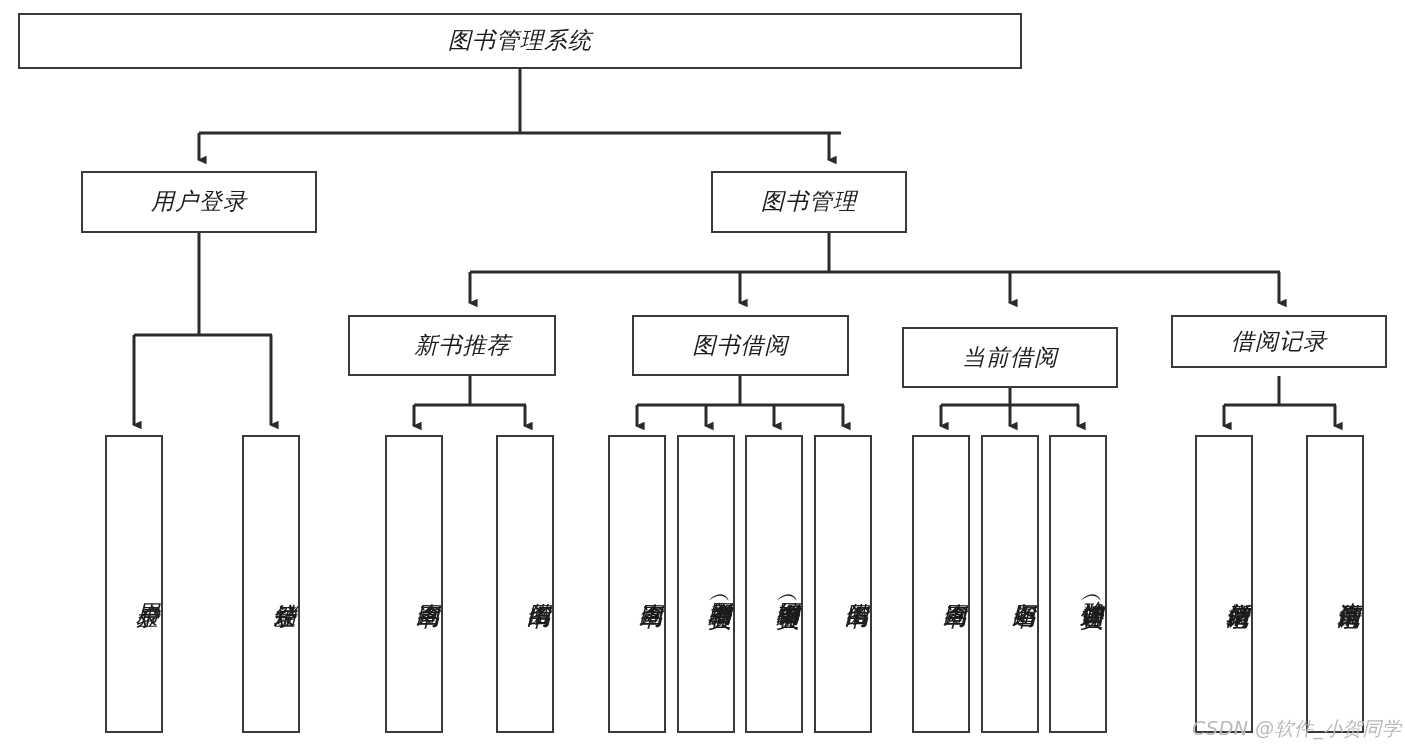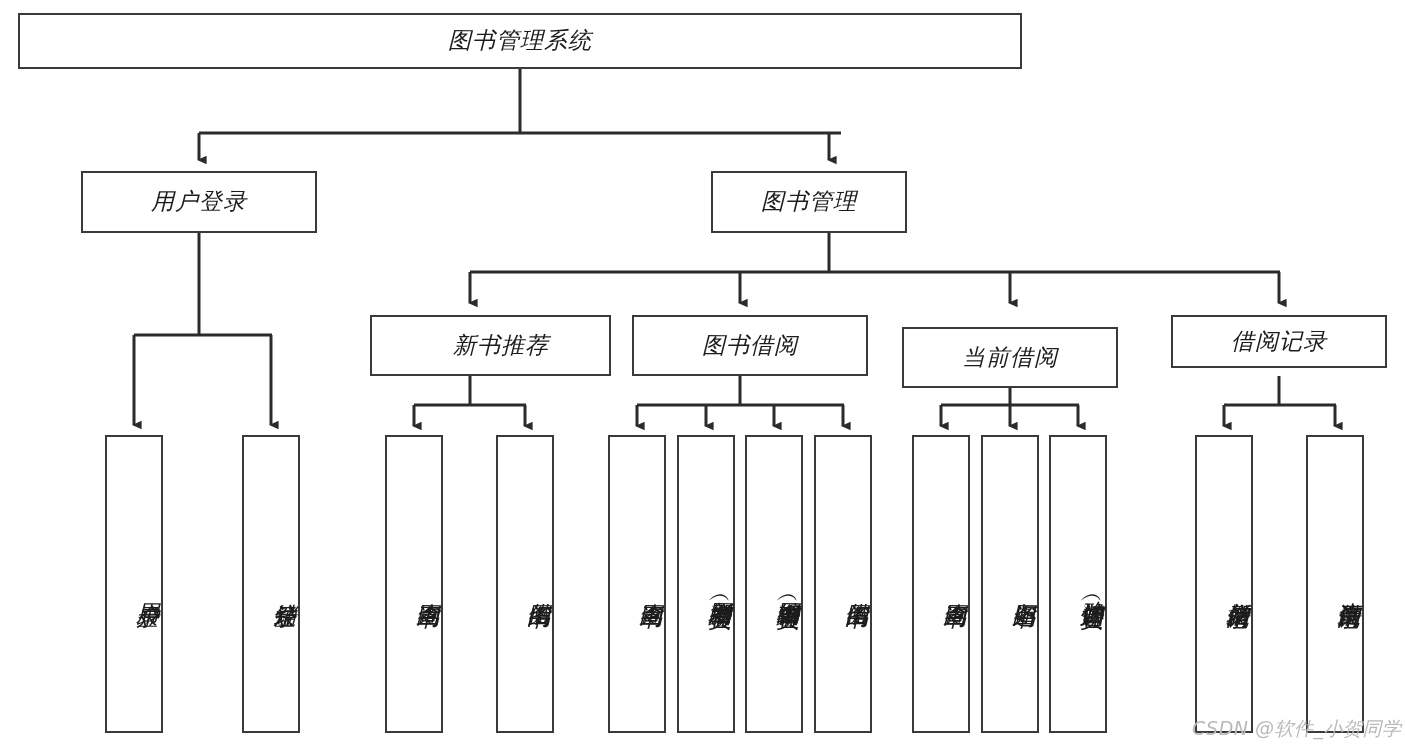--- a/index.html
+++ b/index.html
@@ -129,25 +129,25 @@
   </div>
 
   <div class="node node-h" style="left:81px; top:171px; width:236px; height:62px;">
     <span>用户登录</span>
   </div>
 
   <div class="node node-h" style="left:711px; top:171px; width:196px; height:62px;">
     <span>图书管理</span>
   </div>
 
-  <div class="node node-h" style="left:370px; top:315px; width:241px; height:61px;padding-left:21px;">
+  <div class="node node-h" style="left:348px; top:315px; width:208px; height:61px;padding-left:21px;">
     <span>新书推荐</span>
   </div>
 
-  <div class="node node-h" style="left:632px; top:315px; width:236px; height:61px;">
+  <div class="node node-h" style="left:632px; top:315px; width:217px; height:61px;">
     <span>图书借阅</span>
   </div>
 
   <div class="node node-h" style="left:902px; top:315px; width:216px; height:61px;margin-top:12px;">
     <span>当前借阅</span>
   </div>
 
   <div class="node node-h" style="left:1171px; top:315px; width:216px; height:53px;">
     <span>借阅记录</span>
   </div>

